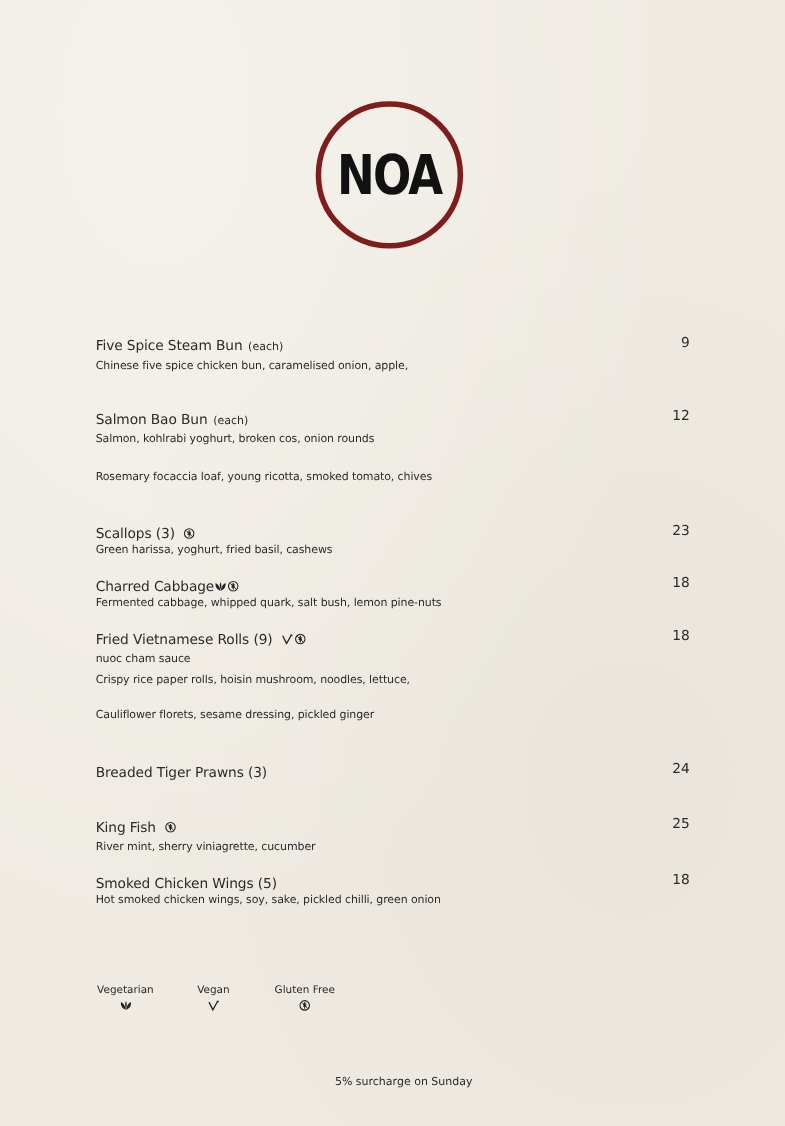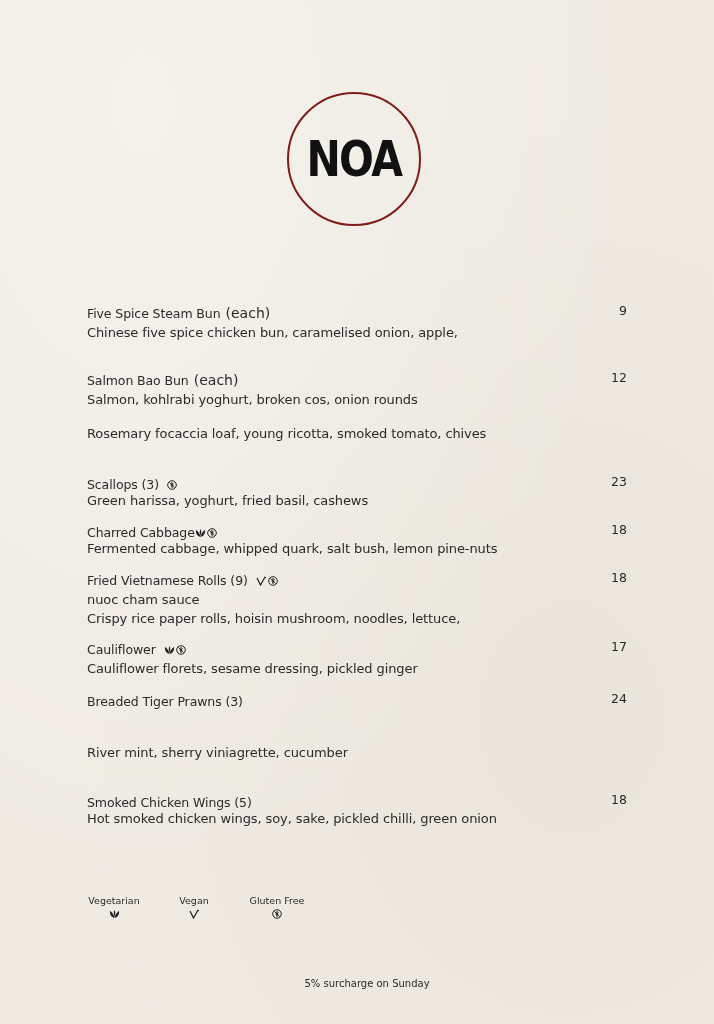--- a/index.html
+++ b/index.html
@@ -9,37 +9,37 @@
     background-image:
       radial-gradient(ellipse at 20% 10%, rgba(255,255,255,0.35), rgba(255,255,255,0) 60%),
       radial-gradient(ellipse at 80% 70%, rgba(225,218,205,0.35), rgba(225,218,205,0) 60%);
     font-family: "DejaVu Sans", "Liberation Sans", sans-serif;
     color: #2a2a2a;
     position: relative;
   }
   .logo {
     position: absolute; left: 287px; top: 92px;
     width: 134px; height: 134px;
-    border: 2px solid #7f1d1d; border-radius: 50%;
+    border: 5px solid #7f1d1d; border-radius: 50%;
     display: flex; align-items: center; justify-content: center;
     box-sizing: border-box;
   }
   .logo-text {
     font-family: "DejaVu Sans", sans-serif; font-weight: bold;
     font-size: 50px; color: #111; letter-spacing: -2px;
     transform: scaleX(0.82); display: inline-block;
     line-height: 1;
   }
   .menu { position: absolute; left: 87px; top: 303px; width: 540px; }
   .item { position: absolute; left: 0; width: 540px; }
   .title-row { position: relative; height: 18px; }
   .title { font-size: 12.5px; letter-spacing: -0.1px; white-space: nowrap; }
-  .note { font-size: 14px; }
+  .note { font-size: 10px; }
   .price { position: absolute; right: 0; top: 0; font-size: 12.5px; }
-  .desc { font-size: 13px; line-height: 19px; letter-spacing: -0.1px; margin-top: 2px; white-space: nowrap;}
+  .desc { font-size: 10px; line-height: 19px; letter-spacing: -0.1px; margin-top: 2px; white-space: nowrap;}
   .desc.tight { margin-top: -1px; }
   .ico { display: inline-block; vertical-align: -1px; margin-left: 3px; }
   .legend { position: absolute; top: 895px; left: 84px; font-size: 9.5px; }
   .leg { position: absolute; text-align: center; }
   .leg .lbl { white-space: nowrap; }
   .leg .licon { margin-top: 3px; display: flex; justify-content: center; }
   .footer {
     position: absolute; top: 978px; left: 0; width: 714px;
     text-align: center; font-size: 10px; padding-left: 10px;
   }
@@ -135,48 +135,44 @@
       </span>
       <span class="price">18</span>
     </div>
     <div class="desc">
       <div>nuoc cham sauce</div>
       <div>Crispy rice paper rolls, hoisin mushroom, noodles, lettuce,</div>
     </div>
   </div>
 
   <div class="item" style="top:336px">
-    <div class="title-row">
-      <span class="title">Cauliflower</span>
-      <span class="ico">
-        <svg width="11" height="10" viewBox="0 0 11 10">
-            <path d="M5.5 9 C2 8 0.5 5 1 2 C3 3 4.5 5 5.5 9 Z M5.5 9 C6.5 5 8 3 10 2 C10.5 5 9 8 5.5 9 Z M5.5 8 C4.5 5 4.5 3 5.5 1 C6.5 3 6.5 5 5.5 8Z" fill="#222"></path>
-          </svg>
-      </span><span class="ico" style="margin-left:1px">
-        <svg width="10" height="10" viewBox="0 0 10 10">
-            <circle cx="5" cy="5" r="4.3" fill="none" stroke="#222" stroke-width="1"></circle>
-            <path d="M5 2 L5 8 M3.5 3.5 L5 4.5 L6.5 3.5 M3.5 5.2 L5 6.2 L6.5 5.2" stroke="#222" stroke-width="1" fill="none"></path>
-            <path d="M2.3 2.3 L7.7 7.7" stroke="#222" stroke-width="0.8"></path>
-          </svg>
-      </span>
-      <span class="price">17</span>
-    </div>
     <div class="desc">
       <div>Cauliflower florets, sesame dressing, pickled ginger</div>
     </div>
   </div>
 
   <div class="item" style="top:388px">
     <div class="title-row">
       <span class="title">Breaded Tiger Prawns (3)</span>
       <span class="price">24</span>
     </div>
   </div>
 
   <div class="item" style="top:438px">
+    <div class="title-row">
+      <span class="title">King Fish</span>
+      <span class="ico">
+        <svg width="10" height="10" viewBox="0 0 10 10">
+            <circle cx="5" cy="5" r="4.3" fill="none" stroke="#222" stroke-width="1"></circle>
+            <path d="M5 2 L5 8 M3.5 3.5 L5 4.5 L6.5 3.5 M3.5 5.2 L5 6.2 L6.5 5.2" stroke="#222" stroke-width="1" fill="none"></path>
+            <path d="M2.3 2.3 L7.7 7.7" stroke="#222" stroke-width="0.8"></path>
+          </svg>
+      </span>
+      <span class="price">25</span>
+    </div>
     <div class="desc">
       <div>River mint, sherry viniagrette, cucumber</div>
     </div>
   </div>
 
   <div class="item" style="top:489px">
     <div class="title-row">
       <span class="title">Smoked Chicken Wings (5)</span>
       <span class="price">18</span>
     </div>

